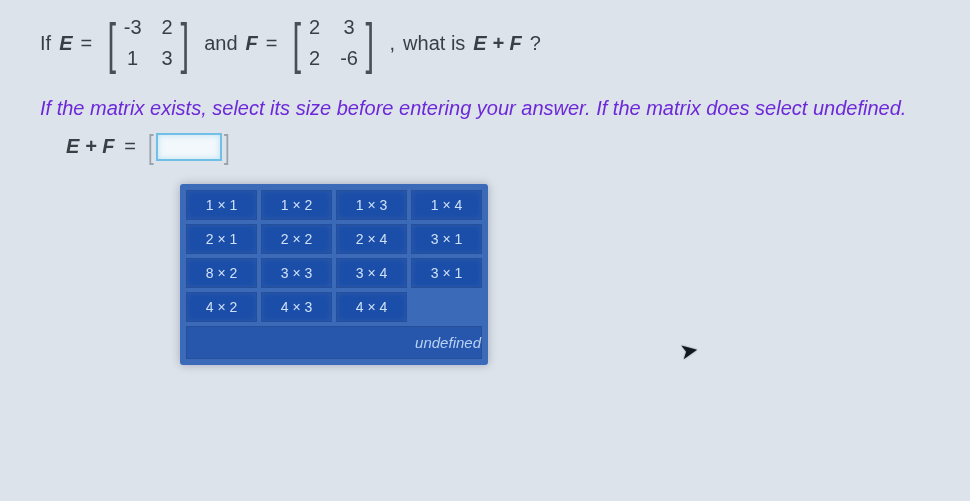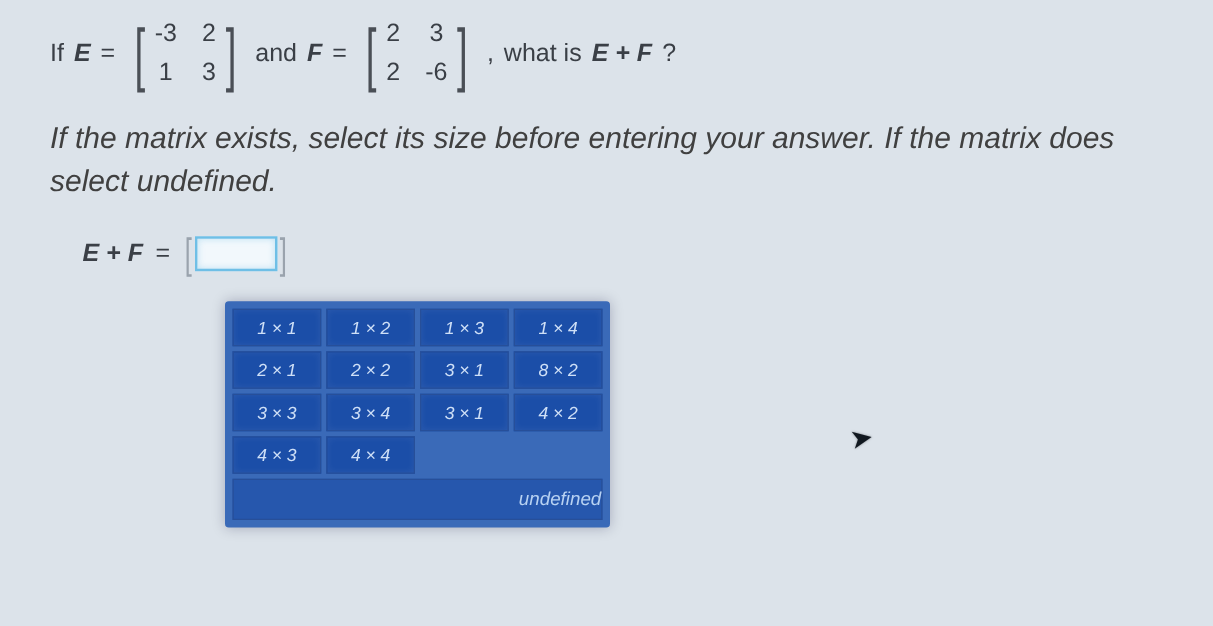--- a/index.html
+++ b/index.html
@@ -42,24 +42,24 @@
     display: grid;
     grid-template-columns: auto auto;
     column-gap: 20px;
     row-gap: 8px;
     font-size: 20px;
     text-align: center;
     padding: 2px 4px;
   }
   .instr {
     font-style: italic;
-    font-size: 24px;
+    font-size: 20px;
     line-height: 1.45;
-    margin-bottom: 20px;
-    color: #404040;
+    margin-bottom: 4px;
+    color: #6d28d9;
   }
   .resultline {
     display: flex;
     align-items: center;
     gap: 10px;
     font-size: 20px;
     margin-left: 26px;
     margin-bottom: 18px;
   }
   .answer-bracket {
@@ -94,21 +94,20 @@
   }
   .size-btn {
     background: #1b4ea8;
     color: #cfe0f7;
     font-size: 14px;
     text-align: center;
     padding: 6px 0;
     border: 1px solid #274f99;
     box-shadow: inset 0 0 6px rgba(255,255,255,0.08);
     cursor: pointer;
-    font-style: italic;
   }
   .undef-btn {
     margin-top: 4px;
     background: #2657ad;
     color: #b8d2f2;
     font-size: 15px;
     text-align: right;
     padding: 7px 0;
     border: 1px solid #274f99;
     cursor: pointer;
@@ -175,20 +174,21 @@
   </div>
 
   <div class="grid-panel">
     <div class="size-grid">
       <div class="size-btn">1 × 1</div>
       <div class="size-btn">1 × 2</div>
       <div class="size-btn">1 × 3</div>
       <div class="size-btn">1 × 4</div>
       <div class="size-btn">2 × 1</div>
       <div class="size-btn">2 × 2</div>
+      <div class="size-btn">2 × 4</div>
       <div class="size-btn">3 × 1</div>
       <div class="size-btn">8 × 2</div>
       <div class="size-btn">3 × 3</div>
       <div class="size-btn">3 × 4</div>
       <div class="size-btn">3 × 1</div>
       <div class="size-btn">4 × 2</div>
       <div class="size-btn">4 × 3</div>
       <div class="size-btn">4 × 4</div>
     </div>
     <div class="undef-btn">undefined</div>

